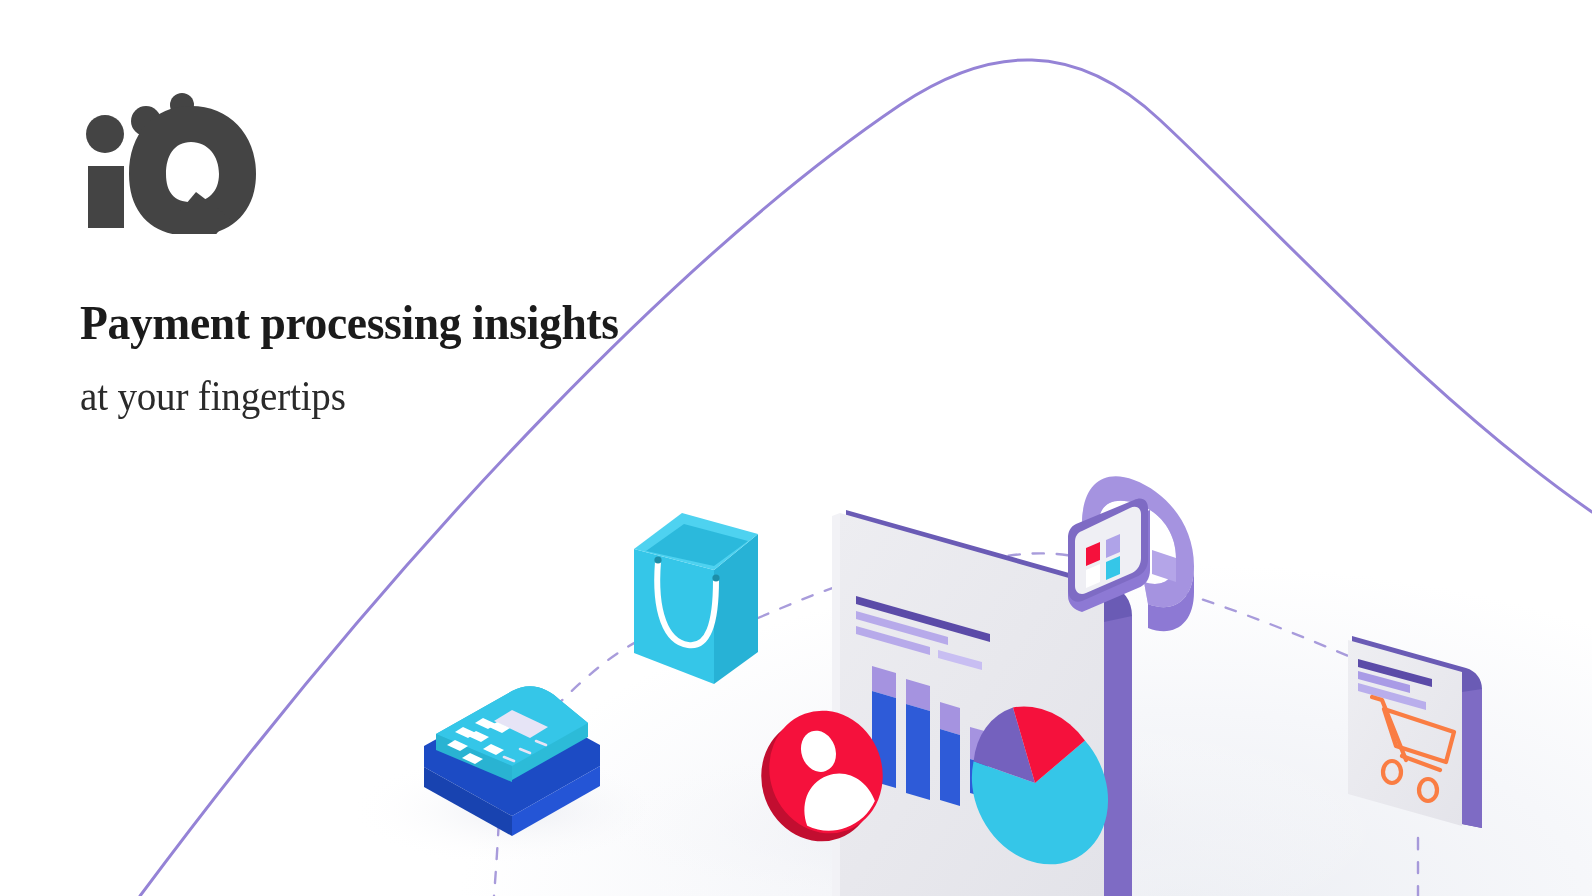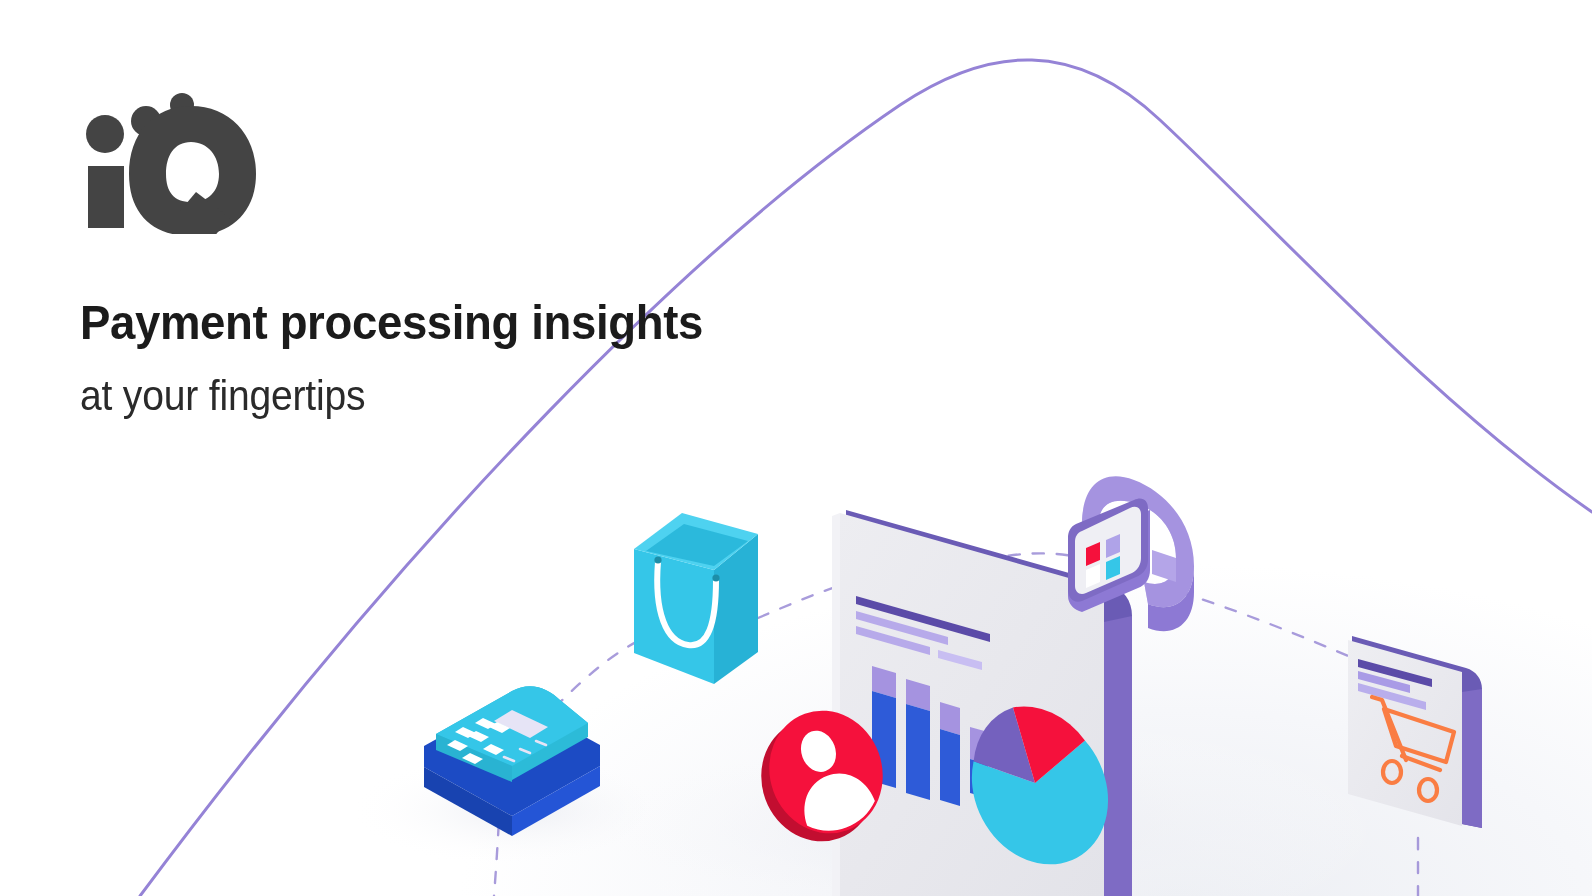--- a/index.html
+++ b/index.html
@@ -9,20 +9,21 @@
     background:#ffffff;
     position:relative;
   }
   #stage {
     position:absolute; top:0; left:0;
     width:1592px; height:896px;
     background:
       radial-gradient(ellipse 900px 420px at 1180px 900px, #eceef3 0%, #f6f7fa 45%, #ffffff 80%),
       linear-gradient(180deg,#ffffff 0%,#ffffff 55%,#fafbfc 100%);
     overflow:hidden;
+    font-family:Liberation Serif, serif;
   }
   .layer { position:absolute; top:0; left:0; width:1592px; height:896px; }
 
   
   #logo { position:absolute; left:78px; top:84px; width:180px; height:150px; }
   #logo svg { display:block; }
 
   
   #headline {
     position:absolute; left:80px; top:294px;

